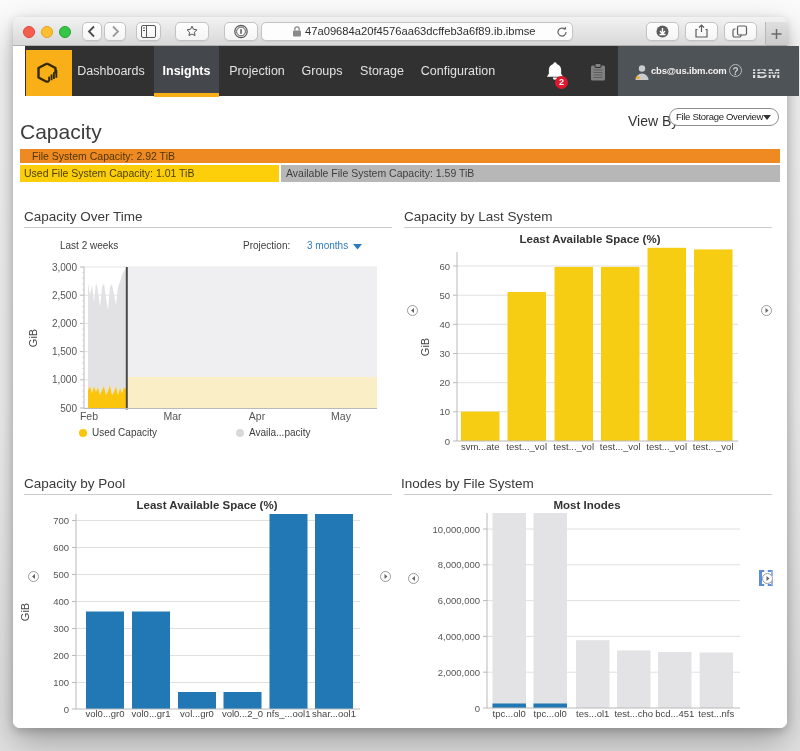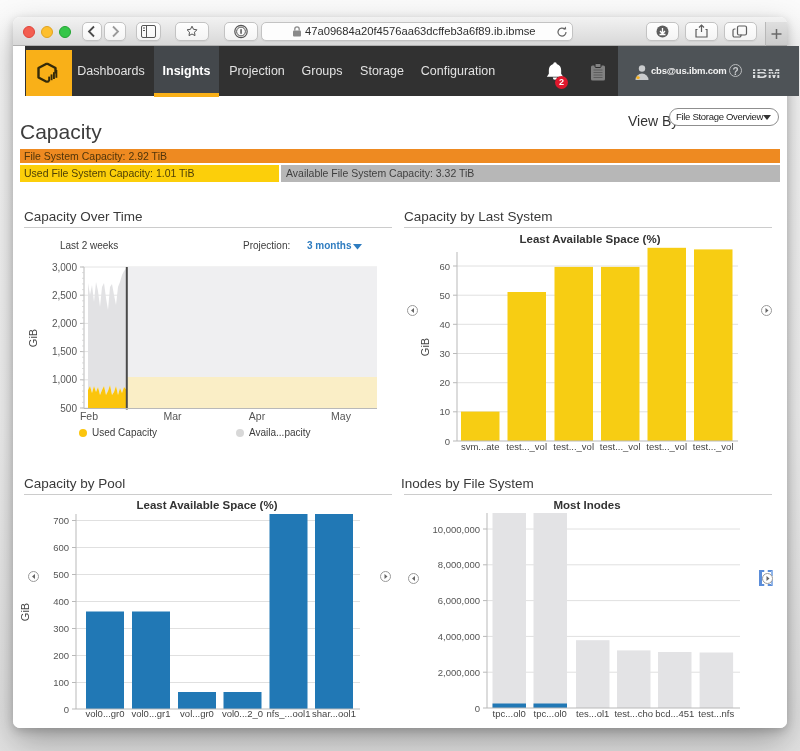--- a/index.html
+++ b/index.html
@@ -20,21 +20,21 @@
 .mi { position:absolute; top:0; height:50px; line-height:50px; color:#e2e2e2; font-size:12.5px; transform:translateX(-50%); white-space:nowrap; }
 #instab { position:absolute; left:129px; top:0; width:65px; height:50px; background:#44484c; }
 #instab .t { width:100%; text-align:center; line-height:50px; color:#fff; font-weight:bold; font-size:12.5px; }
 #insul { position:absolute; left:129px; top:47px; width:65px; height:4px; background:#f9b018; z-index:3; }
 
 #content { position:absolute; left:0; top:79px; width:774px; height:632px; background:#fff; border-radius:0 0 7px 7px; overflow:hidden; }
 #h1 { position:absolute; left:7px; top:87px; font-size:21px; color:#3d3d3d;margin-top:16px; }
 #viewby { position:absolute; top:96px; font-size:14px; color:#333; }
 #vbsel { position:absolute; left:656px; top:91px; width:110px; height:18px; border:1px solid #8f8f8f; border-radius:9px; background:#fff; font-size:9.5px; color:#222; line-height:16px; padding-left:6px; white-space:nowrap; overflow:hidden; letter-spacing:-0.3px; }
 #vbsel .car { position:absolute; right:7px; top:6px; width:0; height:0; border-left:4px solid transparent; border-right:4px solid transparent; border-top:5px solid #333; }
-#barorange { position:absolute; left:7px; top:132px; width:760px; height:14px; background:#ee8a21; font-size:10.5px; color:#50350a; line-height:14px; padding-left:4px; }
+#barorange { position:absolute; left:7px; top:132px; width:760px; height:14px; background:#ee8a21; font-size:10.5px; color:#50350a; line-height:14px; padding-left:12px; }
 #baryellow { position:absolute; left:7px; top:148px; width:259px; height:17px; background:#fccf0a; font-size:10.5px; color:#4f4007; line-height:17px; padding-left:4px; }
 #bargray { position:absolute; left:268px; top:148px; width:499px; height:17px; background:#b7b7b7; font-size:10.5px; color:#3f3f3f; line-height:17px; padding-left:5px; }
 .ptitle { position:absolute; font-size:13.5px; color:#3a3a3a; }
 .prule { position:absolute; height:1px; background:#cccccc; }
 .small { position:absolute; font-size:10px; color:#3c3c3c; }
 .legend { position:absolute; font-size:10px; color:#3c3c3c; }
 .dot { display:inline-block; width:8px; height:8px; border-radius:50%; vertical-align:-1px; margin-right:5px; }
 .arr { position:absolute; width:11px; height:11px; border:1px solid #9a9a9a; border-radius:50%; background:#fff; }
 .arr svg { position:absolute; left:0; top:0; }
 svg { overflow:visible; } svg text { font-family:"Liberation Sans",sans-serif; }
@@ -160,34 +160,34 @@
       </g>
     </svg>
   </div>
 
   <div id="content"></div>
   <div id="h1">Capacity</div>
   <div id="viewby" style="left:615px;">View By:</div>
   <div id="vbsel">File Storage Overview<span class="car"></span></div>
   <div id="barorange">File System Capacity: 2.92 TiB</div>
   <div id="baryellow">Used File System Capacity: 1.01 TiB</div>
-  <div id="bargray">Available File System Capacity: 3.32 TiB</div>
+  <div id="bargray">Available File System Capacity: 1.59 TiB</div>
 
   <div class="ptitle" style="left:11px;top:192px;">Capacity Over Time</div>
   <div class="prule" style="left:11px;top:210px;width:368px;"></div>
   <div class="ptitle" style="left:391px;top:192px;">Capacity by Last System</div>
   <div class="prule" style="left:391px;top:210px;width:368px;"></div>
   <div class="ptitle" style="left:11px;top:459px;">Capacity by Pool</div>
   <div class="prule" style="left:11px;top:477px;width:368px;"></div>
   <div class="ptitle" style="left:388px;top:459px;">Inodes by File System</div>
   <div class="prule" style="left:391px;top:477px;width:368px;"></div>
 
   <div class="small" style="left:15px;top:223px;margin-left:32px;">Last 2 weeks</div>
   <div class="small" style="left:230px;top:223px;">Projection:</div>
-  <div class="small" style="left:294px;top:223px;color:#2e7cc0;font-weight:bold;">3 months</div>
+  <div class="small" style="left:294px;top:223px;color:#2e7cc0;font-weight:normal;">3 months</div>
   <svg width="10" height="8" style="position:absolute;left:340px;top:226.5px;">
       <path d="M0 0 h9 l-4.5 5.5 z" fill="#2e7cc0"></path>
     </svg>
 
   <div style="position:absolute;left:11px;top:218px;" id="c1"><svg width="368" height="190">
         <line x1="60" y1="32" x2="353" y2="32" stroke="#e4e4e4" stroke-width="1"></line>
         <line x1="60" y1="60.2" x2="353" y2="60.2" stroke="#e4e4e4" stroke-width="1"></line>
         <line x1="60" y1="88.4" x2="353" y2="88.4" stroke="#e4e4e4" stroke-width="1"></line>
         <line x1="60" y1="116.6" x2="353" y2="116.6" stroke="#e4e4e4" stroke-width="1"></line>
         <line x1="60" y1="144.8" x2="353" y2="144.8" stroke="#e4e4e4" stroke-width="1"></line>

